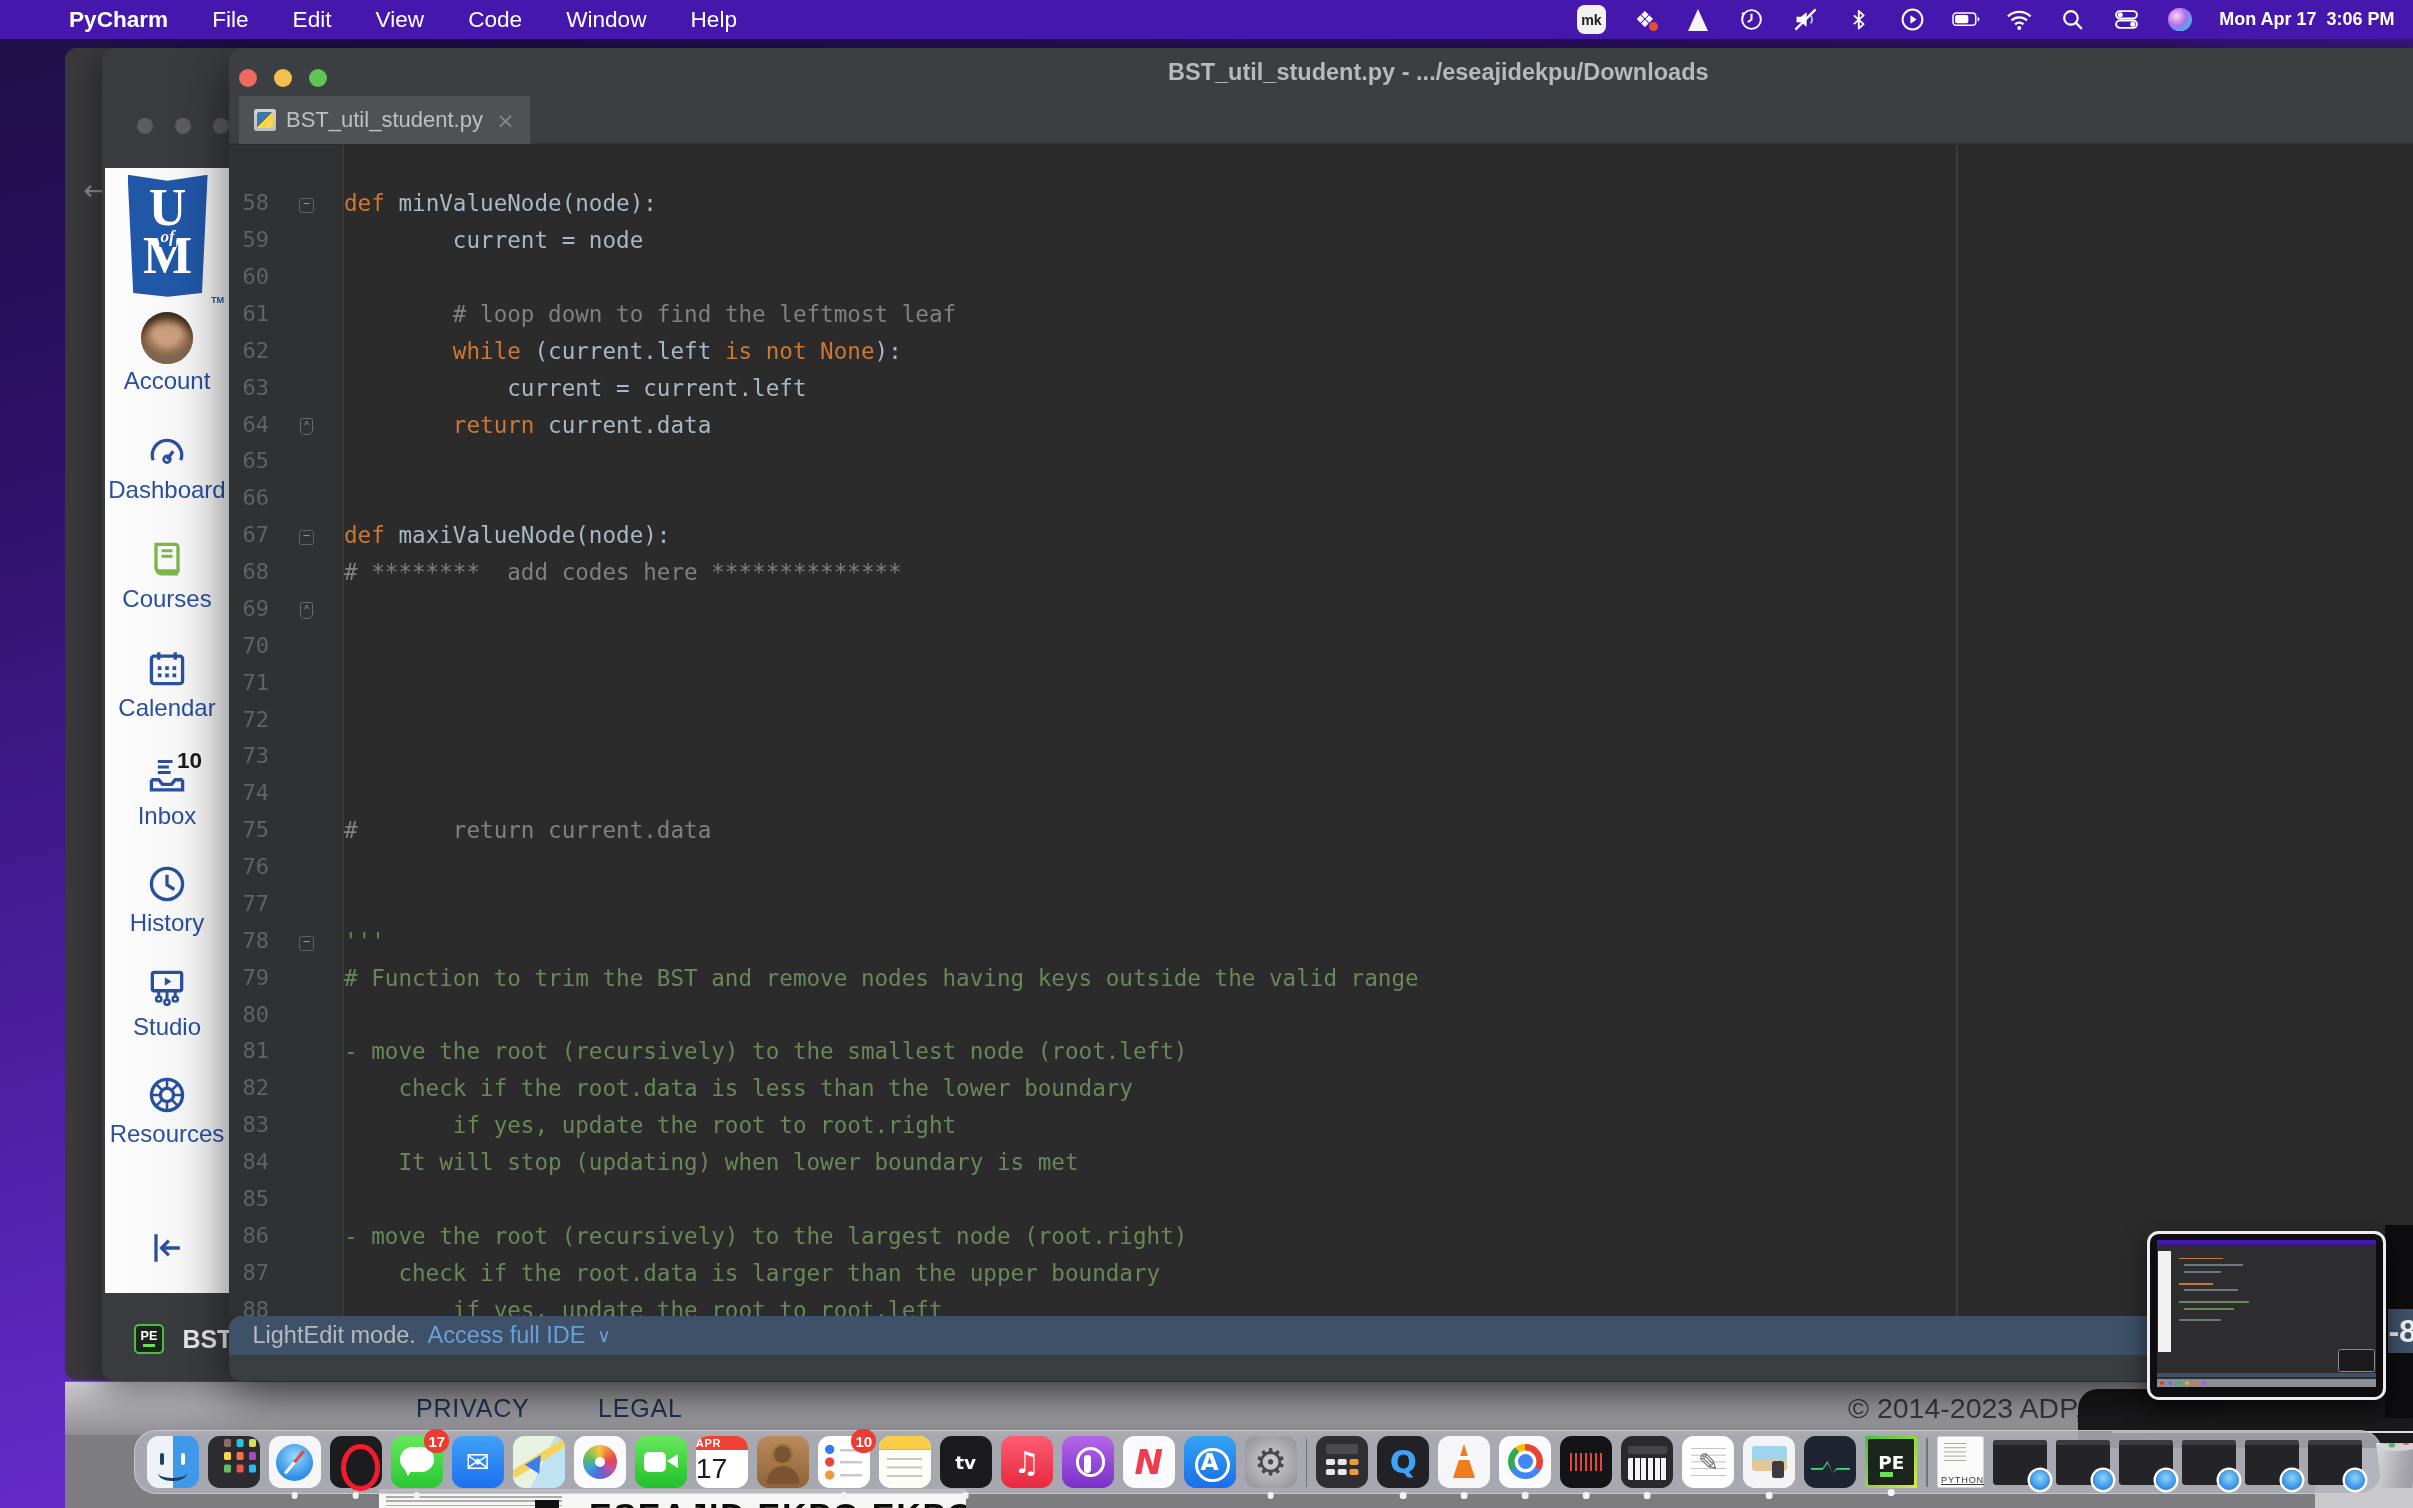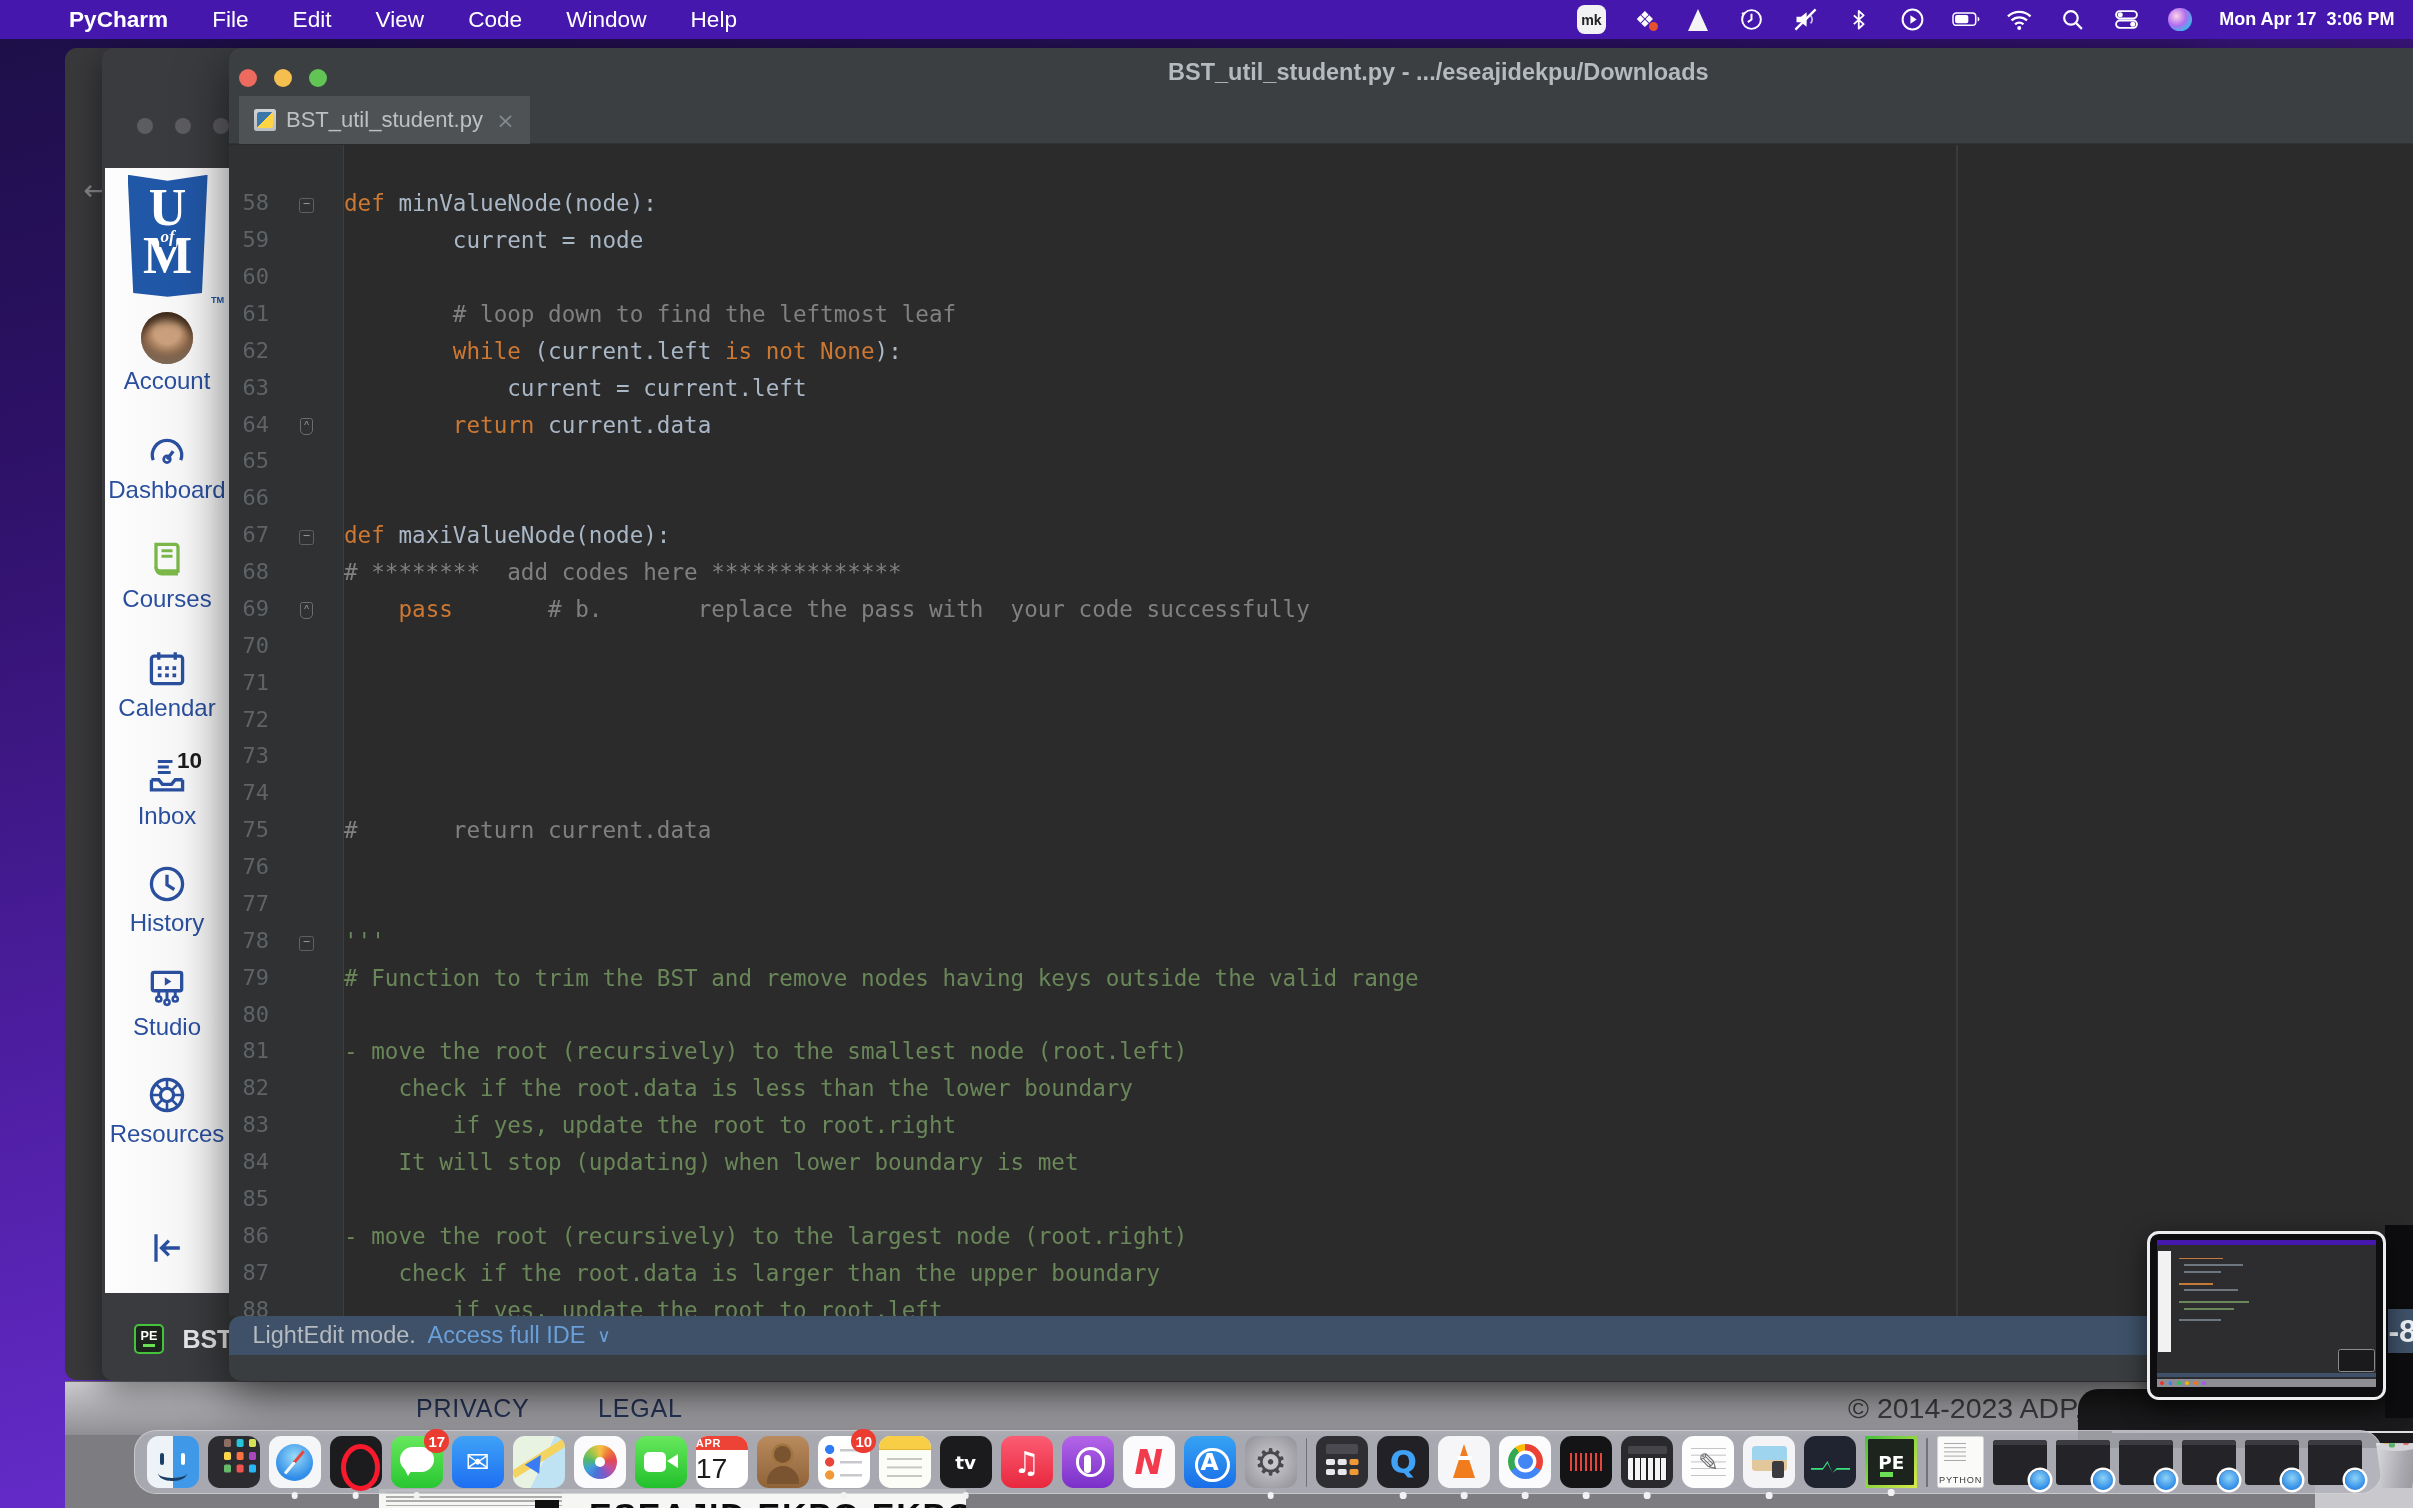--- a/index.html
+++ b/index.html
@@ -291,22 +291,22 @@
   .dk-activity::before { content:""; position:absolute; left:6.7px; top:25px; width:39px; height:11.7px;
     background:#3ae07c; clip-path:polygon(0 60%,30% 60%,42% 0,55% 100%,66% 60%,100% 60%,100% 75%,66% 75%,55% 100%,42% 20%,30% 75%,0 75%); }
   .dk-pycharm { background:#1d241d; border:3.4px solid; border-image:linear-gradient(135deg,#46c33c,#d7e84a) 1;
     color:#fff; font-weight:bold; }
   .dk-pycharm .pet { font-size:18.4px; }
   .dk-pycharm::after { content:""; position:absolute; left:11.7px; bottom:8.4px; width:13.4px; height:4.2px; background:#6be055; }
   .dk-pydoc { width:47px !important; background:#fafaf8; border-radius:3.4px !important; overflow:hidden;
     box-shadow:inset 0 0 0 0.8px #c9c9c9; }
   .dk-pydoc::before { content:""; position:absolute; left:6.7px; top:6.7px; width:22px; height:1.7px;
     background:#a9a9ad; box-shadow:0 4.2px #a9a9ad,0 8.4px #a9a9ad,0 12.6px #a9a9ad,0 17px #a9a9ad; }
-  .dk-pydoc .pdl { position:absolute; left:0; right:0; bottom:3.4px; text-align:center; color:#3c3c40;
-    font-size:9.2px; letter-spacing:0.8px; }
+  .dk-pydoc .pdl { position:absolute; left:0; right:0; bottom:3.4px; text-align:right; color:#3c3c40;
+    font-size:9.2px; letter-spacing:0.8px;text-decoration:underline; }
   .dk-minwin { width:54px !important; height:45px !important; background:#242428; border-radius:3.4px !important;
     align-self:center; }
   .dk-minwin::before { content:""; position:absolute; left:0; top:0; right:0; height:5.9px;
     background:#3b3b41; border-radius:3.4px 3.4px 0 0; }
   .dk-minwin::after { content:""; position:absolute; right:-3.4px; bottom:-5px; width:20px; height:20px;
     border-radius:50%; background:radial-gradient(circle at 50% 40%,#8fd4f6,#2f8ce8 70%);
     box-shadow:0 0 0 2.5px #fff; }
   .dk-trash { background:linear-gradient(100deg,#e4e4e8,#a9a9af 60%,#8e8e94);
     clip-path:polygon(10% 14%, 90% 14%, 79% 100%, 21% 100%); }
   .dk-trash::before { content:""; position:absolute; left:3.4px; top:3.4px; width:45px; height:11.7px;
@@ -622,21 +622,20 @@
           <span class="code"><span class="kw">def </span><span class="fg">maxiValueNode(node):</span></span>
         </div>
         <div class="crow" style="top: 408px;">
           <span class="lnum">68</span>
           <span class="gic"></span>
           <span class="code"><span class="com"># ********  add codes here **************</span></span>
         </div>
         <div class="crow" style="top: 445px;">
           <span class="lnum">69</span>
           <span class="gic"><span class="markico">^</span></span>
-          <span class="code"><span class="fg">    </span><span class="kw">pass</span><span class="fg">       </span><span class="com"># b.       replace the pass with  your code successfully</span></span>
         </div>
         <div class="crow" style="top: 482px;">
           <span class="lnum">70</span>
           <span class="gic"></span>
           <span class="code"></span>
         </div>
         <div class="crow" style="top: 519px;">
           <span class="lnum">71</span>
           <span class="gic"></span>
           <span class="code"></span>

